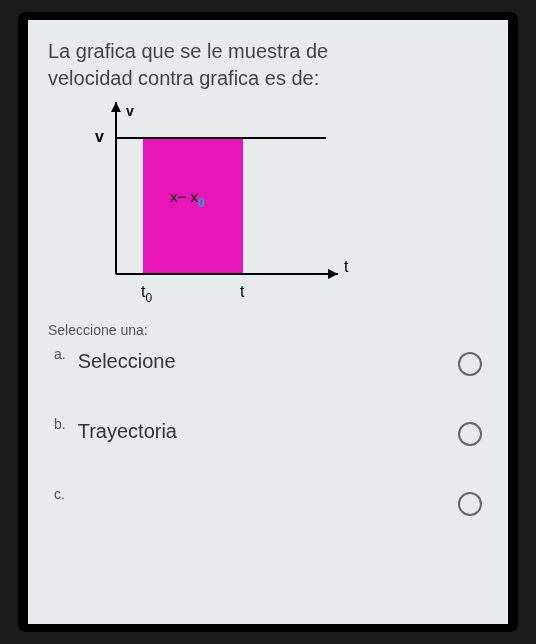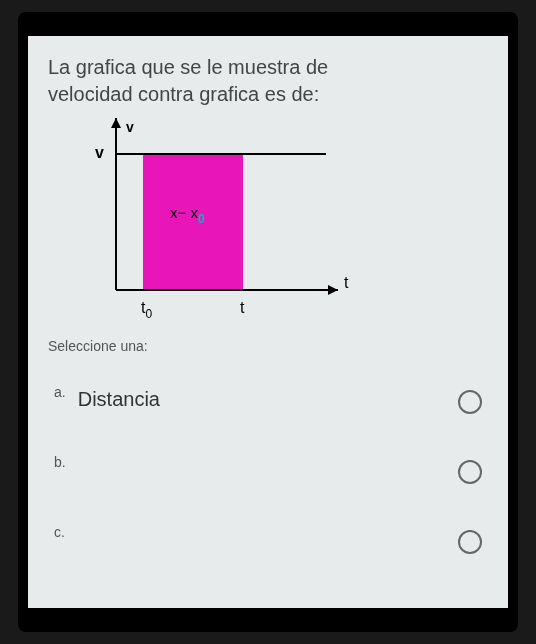--- a/index.html
+++ b/index.html
@@ -14,21 +14,21 @@
       font-family: Arial, sans-serif;
       display: flex;
       justify-content: center;
       align-items: center;
     }
     .phone-frame {
       width: 500px;
       height: 620px;
       background: #000;
       border-radius: 8px;
-      padding: 24px 10px;
+      padding: 8px 10px;
       position: relative;
     }
     .screen {
       width: 100%;
       height: 100%;
       background: #e8ebec;
       padding: 18px 20px 10px 20px;
       overflow: hidden;
     }
     .question-text {
@@ -39,21 +39,21 @@
     }
     .graph-container {
       width: 280px;
       height: 210px;
       margin: 8px 0 8px 30px;
       position: relative;
     }
     .instruction {
       font-size: 14px;
       color: #555;
-      margin: 10px 0 28px 0;
+      margin: 10px 0 6px 0;
     }
     .option-row {
       display: flex;
       align-items: flex-start;
       justify-content: space-between;
       margin-bottom: 38px;
       padding-left: 6px;
       cursor: pointer;
     }
     .option-left {
@@ -119,28 +119,29 @@
           <tspan>x− x</tspan><tspan font-size="12" dy="5" fill="#0bb" font-weight="bold">0</tspan>
         </text>
       </svg>
     </div>
 
     <div class="instruction">Seleccione una:</div>
 
     <div class="option-row">
       <div class="option-left">
         <span class="option-letter">a.</span>
-        <span class="option-label">Distancia</span>
+        <span class="option-label">Seleccione</span>
       </div>
       <div class="radio-circle"></div>
     </div>
 
     <div class="option-row">
       <div class="option-left">
         <span class="option-letter">b.</span>
+        <span class="option-label">Trayectoria</span>
       </div>
       <div class="radio-circle"></div>
     </div>
 
     <div class="option-row">
       <div class="option-left">
         <span class="option-letter">c.</span>
       </div>
       <div class="radio-circle"></div>
     </div>

